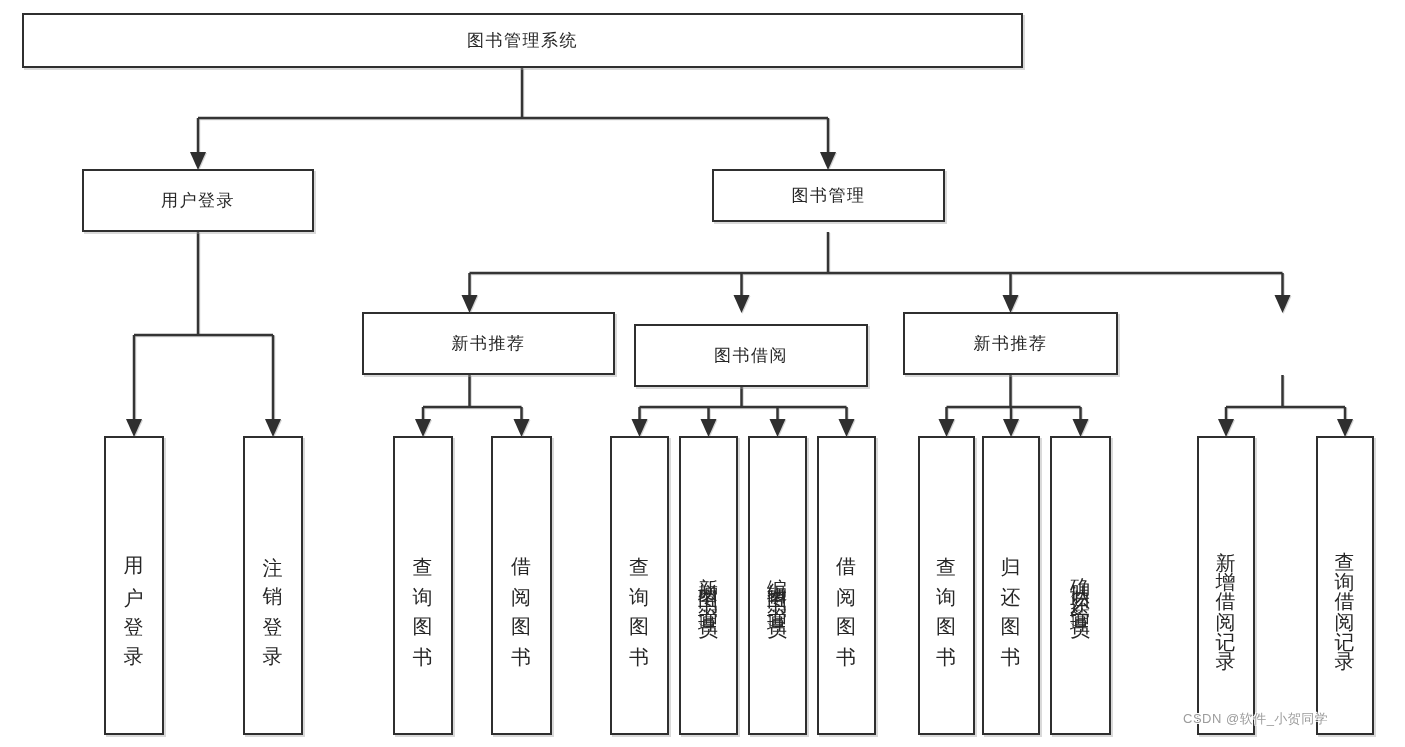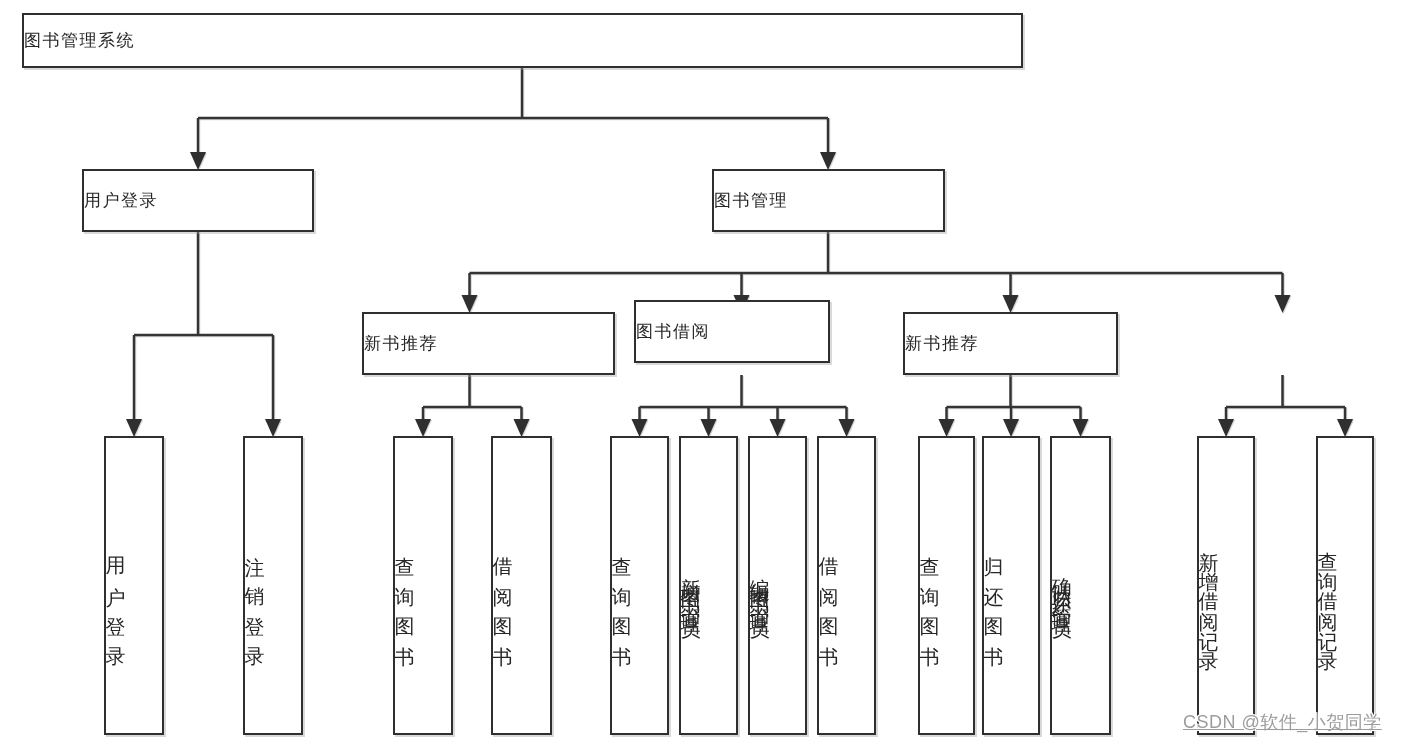--- a/index.html
+++ b/index.html
@@ -10,39 +10,38 @@
     font-family:"Liberation Sans","DejaVu Sans",sans-serif;
     overflow:hidden;
   }
   .connectors{position:absolute;left:0;top:0;z-index:1;
     filter:drop-shadow(1.5px 1.5px 0 rgba(160,160,160,.45));}
   .node{
     position:absolute;z-index:2;
     background:#ffffff;
     border:2.5px solid #2f2f2f;
     box-sizing:border-box;
-    display:flex;align-items:center;justify-content:flex-start;
+    display:flex;align-items:center;justify-content:center;
     color:#262626;
     box-shadow:2px 2px 0 rgba(160,160,160,.40);
   }
   .node.h .lbl{
     font-size:17px;letter-spacing:1.5px;white-space:nowrap;line-height:1;
   }
   .node.v .lbl{
     writing-mode:vertical-rl;
     text-orientation:mixed;
     font-size:20px;line-height:1;
   }
   .watermark{
     position:absolute;z-index:6;
     left:1183px;top:710px;
-    font-size:18px;letter-spacing:.5px;
+    font-size:13px;letter-spacing:.5px;
     color:#9c9c9c;white-space:nowrap;
     text-shadow:-1px -1px 0 #fff,1px -1px 0 #fff,-1px 1px 0 #fff,1px 1px 0 #fff;
-    text-decoration:underline;
   }
 </style>
 </head>
 <body>
 
 <div class="stage">
 
   <svg class="connectors" width="1405" height="747" viewBox="0 0 1405 747">
     <path id="edges" fill="none" stroke="#343434" stroke-width="2.5" d="M522 68 V118 M198 118 H828 M198 118 V154 M828 118 V154
          M198 232 V335 M134 335 H273 M134 335 V421 M273 335 V421
@@ -76,29 +75,29 @@
   </svg>
 
   <div class="node h" style="left:22px;top:13px;width:1001px;height:55px">
     <span class="lbl">图书管理系统</span>
   </div>
 
   <div class="node h" style="left:82px;top:169px;width:232px;height:63px">
     <span class="lbl">用户登录</span>
   </div>
 
-  <div class="node h" style="left:712px;top:169px;width:233px;height:63px">
+  <div class="node h" style="left:712px;top:169px;width:233px;height:53px">
     <span class="lbl">图书管理</span>
   </div>
 
   <div class="node h" style="left:362px;top:312px;width:253px;height:63px">
     <span class="lbl">新书推荐</span>
   </div>
 
-  <div class="node h" style="left:634px;top:300px;width:196px;height:63px">
+  <div class="node h" style="left:634px;top:324px;width:234px;height:63px">
     <span class="lbl">图书借阅</span>
   </div>
 
   <div class="node h" style="left:903px;top:312px;width:215px;height:63px">
     <span class="lbl">新书推荐</span>
   </div>
 
 
   <div class="node v" style="left:104px;top:436px;width:60px;height:299px">
     <span class="lbl" style="letter-spacing: 30px; margin-bottom: -30px;">用户登录</span>

